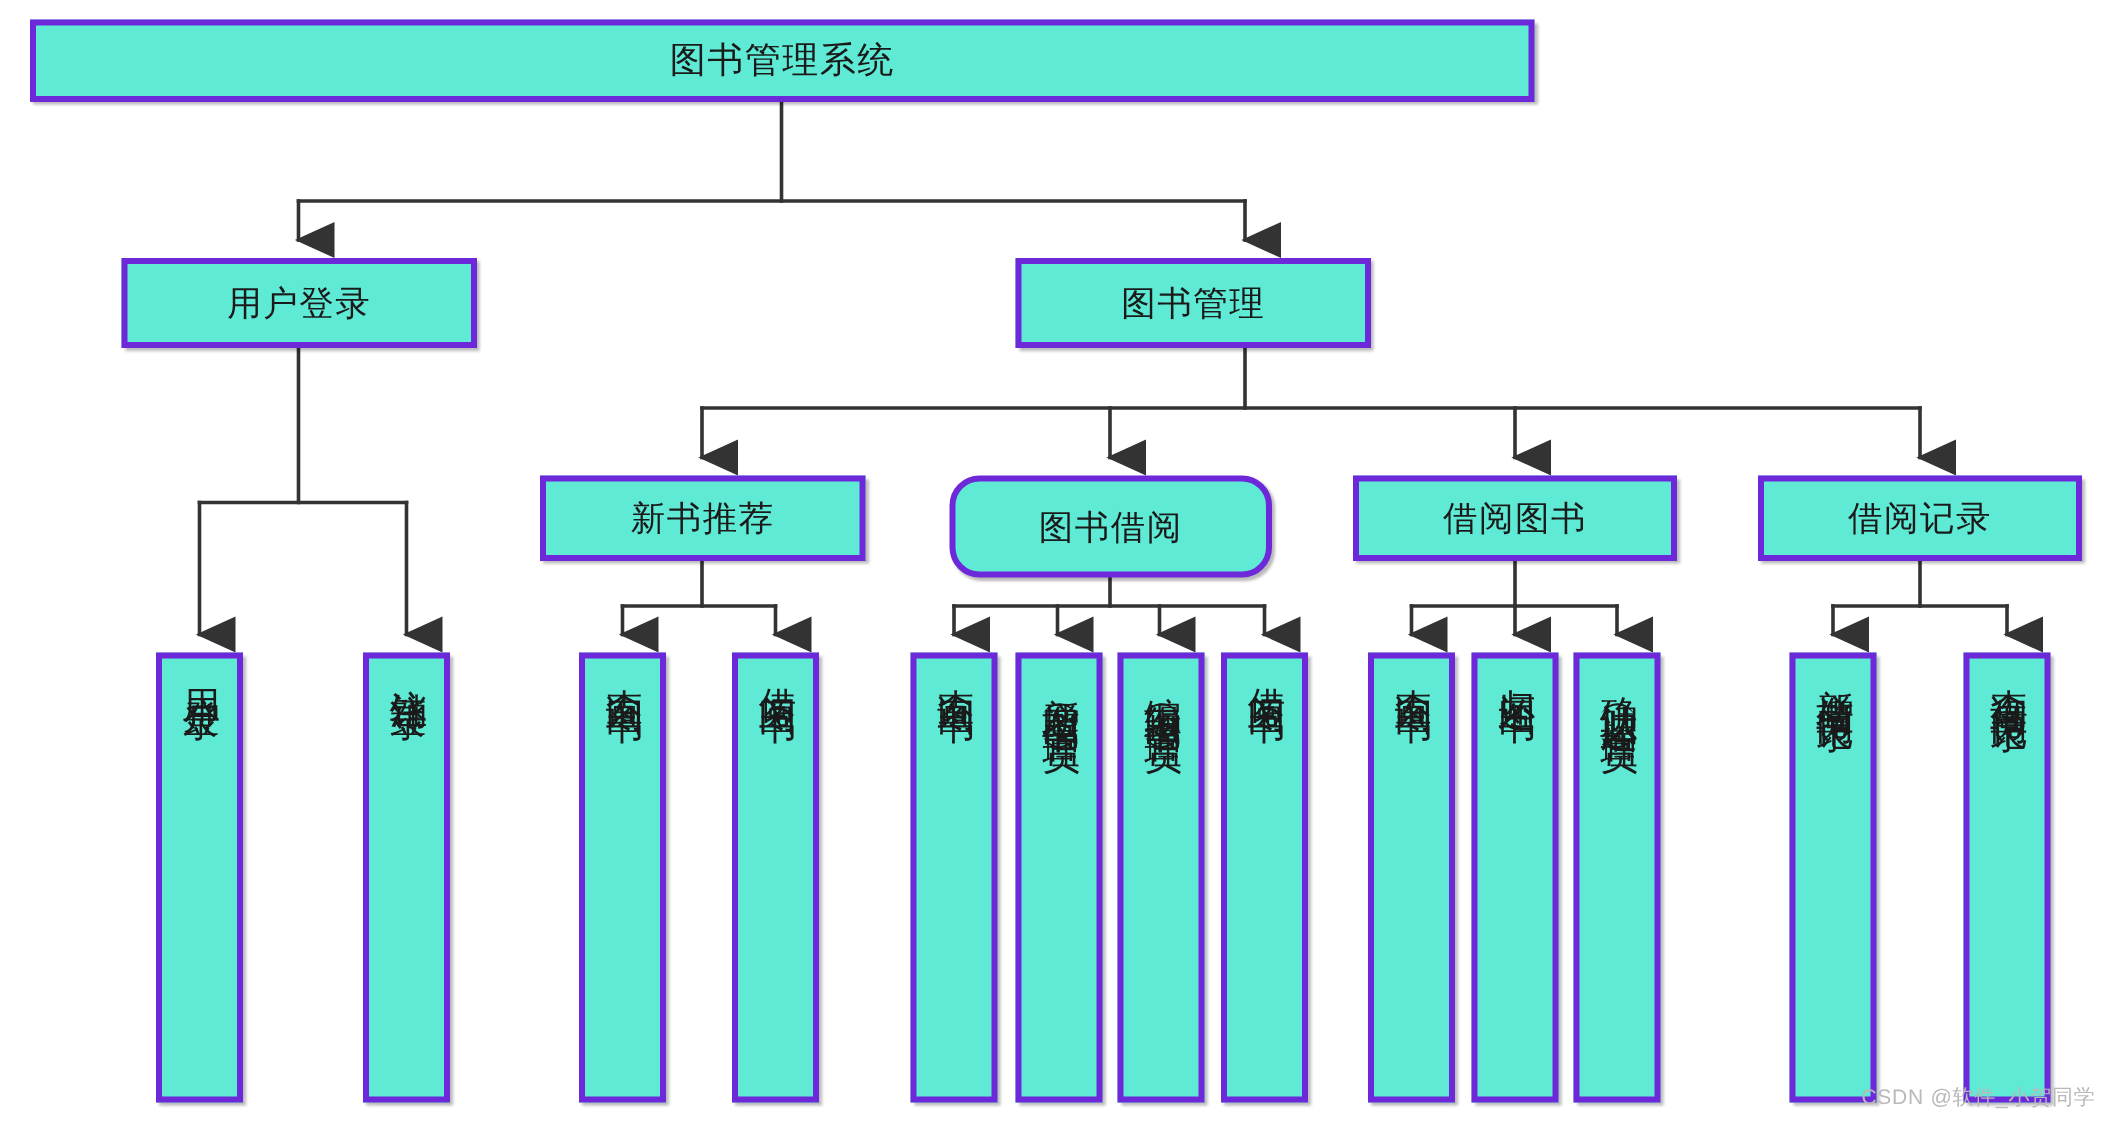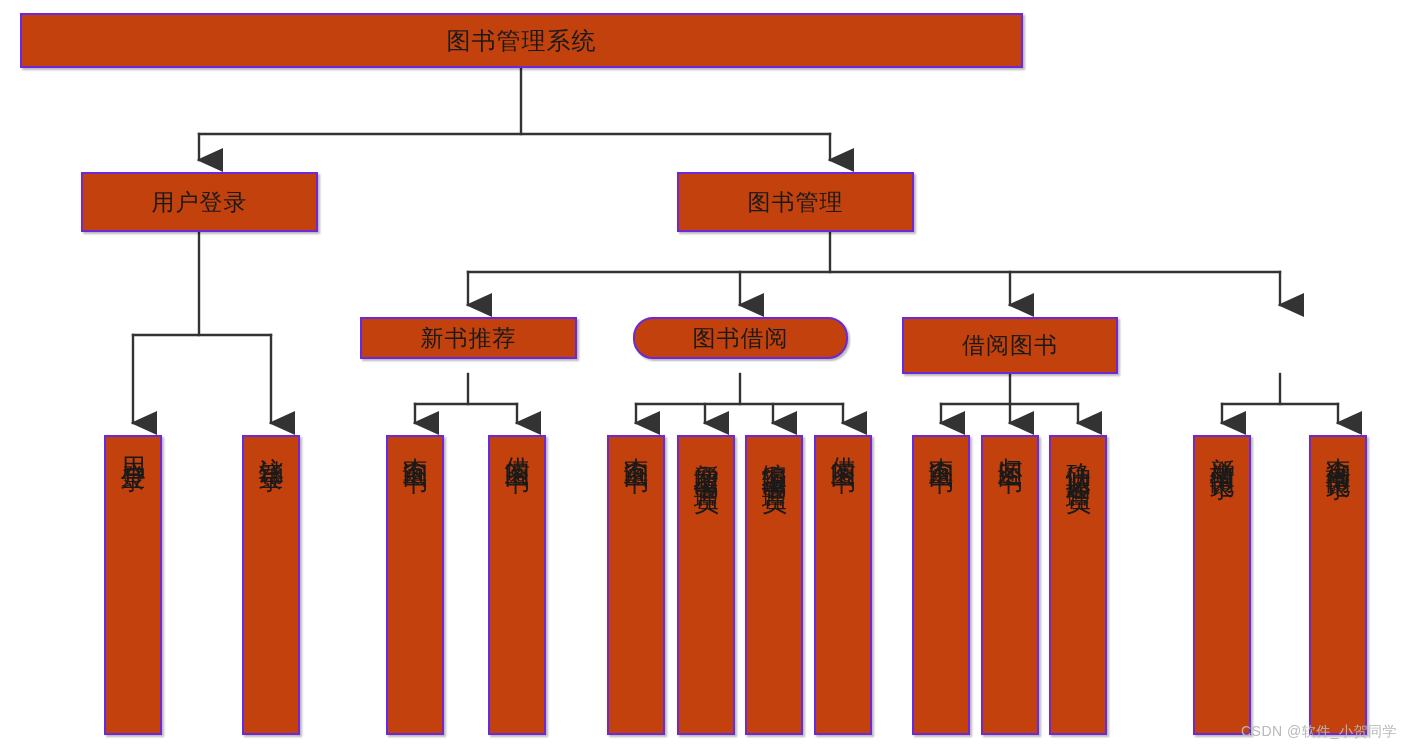--- a/index.html
+++ b/index.html
@@ -8,22 +8,22 @@
     width:1405px;height:747px;
     background:#ffffff;
     font-family:"Liberation Sans","DejaVu Sans",sans-serif;
     overflow:hidden;
   }
   #canvas{position:relative;width:1405px;height:747px;}
   svg#links{position:absolute;left:0;top:0;width:1405px;height:747px;}
 
   .node{
     position:absolute;
-    background:#c2410c;
-    border:2px solid #6d28d9;
+    background:#5eead4;
+    border:4px solid #6d28d9;
     box-sizing:border-box;
     box-shadow:2px 2px 2px rgba(0,0,0,0.28);
     display:flex;
     align-items:center;
     justify-content:center;
     color:#1a1a1a;
   }
   .node .lbl{
     display:block;
     text-align:center;
@@ -121,28 +121,31 @@
     <span class="lbl">图书管理系统</span>
   </div>
 
   <div class="node h" style="left:81px;top:172px;width:237px;height:60px;">
     <span class="lbl">用户登录</span>
   </div>
   <div class="node h" style="left:677px;top:172px;width:237px;height:60px;">
     <span class="lbl">图书管理</span>
   </div>
 
-  <div class="node h" style="left:360px;top:317px;width:217px;height:42px;">
+  <div class="node h" style="left:360px;top:317px;width:217px;height:57px;">
     <span class="lbl">新书推荐</span>
   </div>
-  <div class="node h" style="left:633px;top:317px;width:215px;height:42px;border-radius:20px;">
+  <div class="node h" style="left:633px;top:317px;width:215px;height:68px;border-radius:20px;">
     <span class="lbl">图书借阅</span>
   </div>
   <div class="node h" style="left:902px;top:317px;width:216px;height:57px;">
     <span class="lbl">借阅图书</span>
+  </div>
+  <div class="node h" style="left:1172px;top:317px;width:216px;height:57px;">
+    <span class="lbl">借阅记录</span>
   </div>
 
   <div class="node v mid" style="left:104px;top:435px;width:58px;height:300px;">
     <span class="lbl">用户登录</span>
   </div>
   <div class="node v mid" style="left:242px;top:435px;width:58px;height:300px;">
     <span class="lbl">注销登录</span>
   </div>
 
   <div class="node v mid" style="left:386px;top:435px;width:58px;height:300px;">

